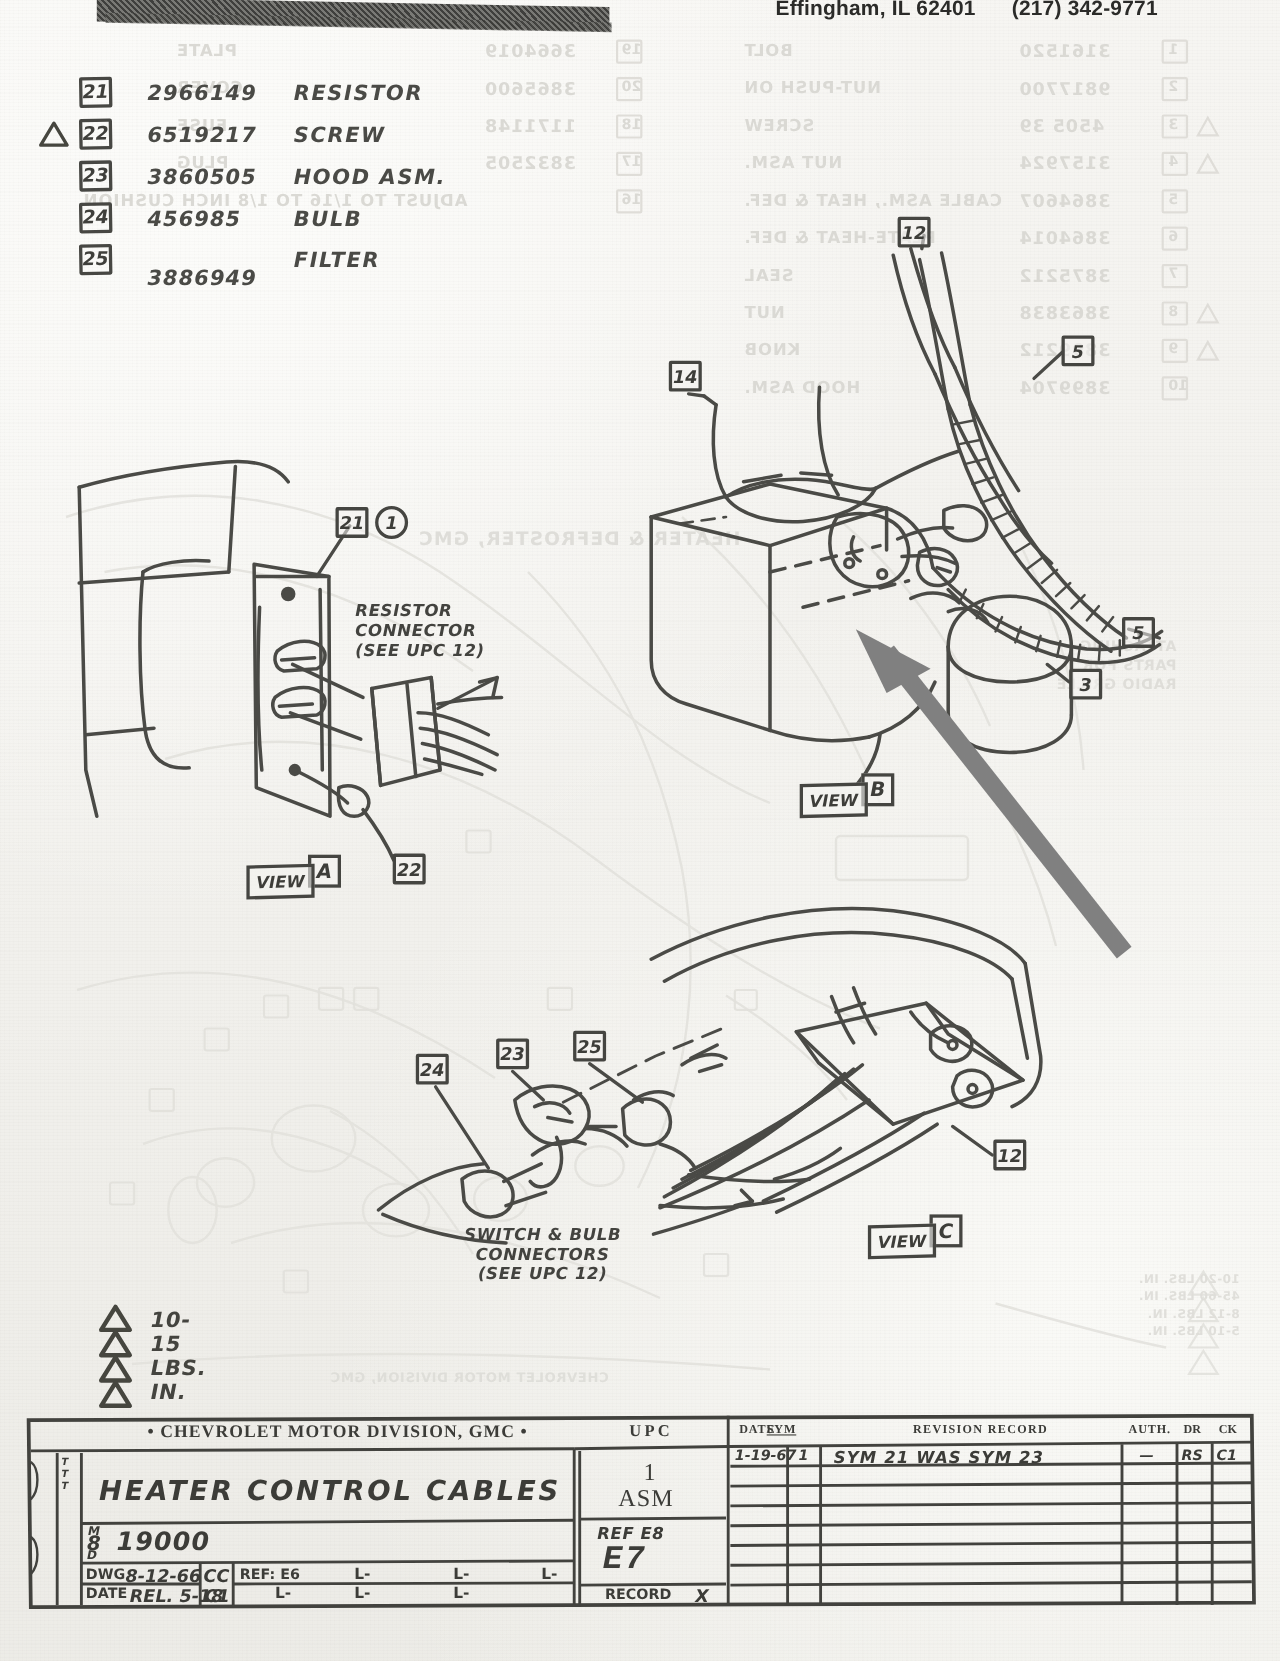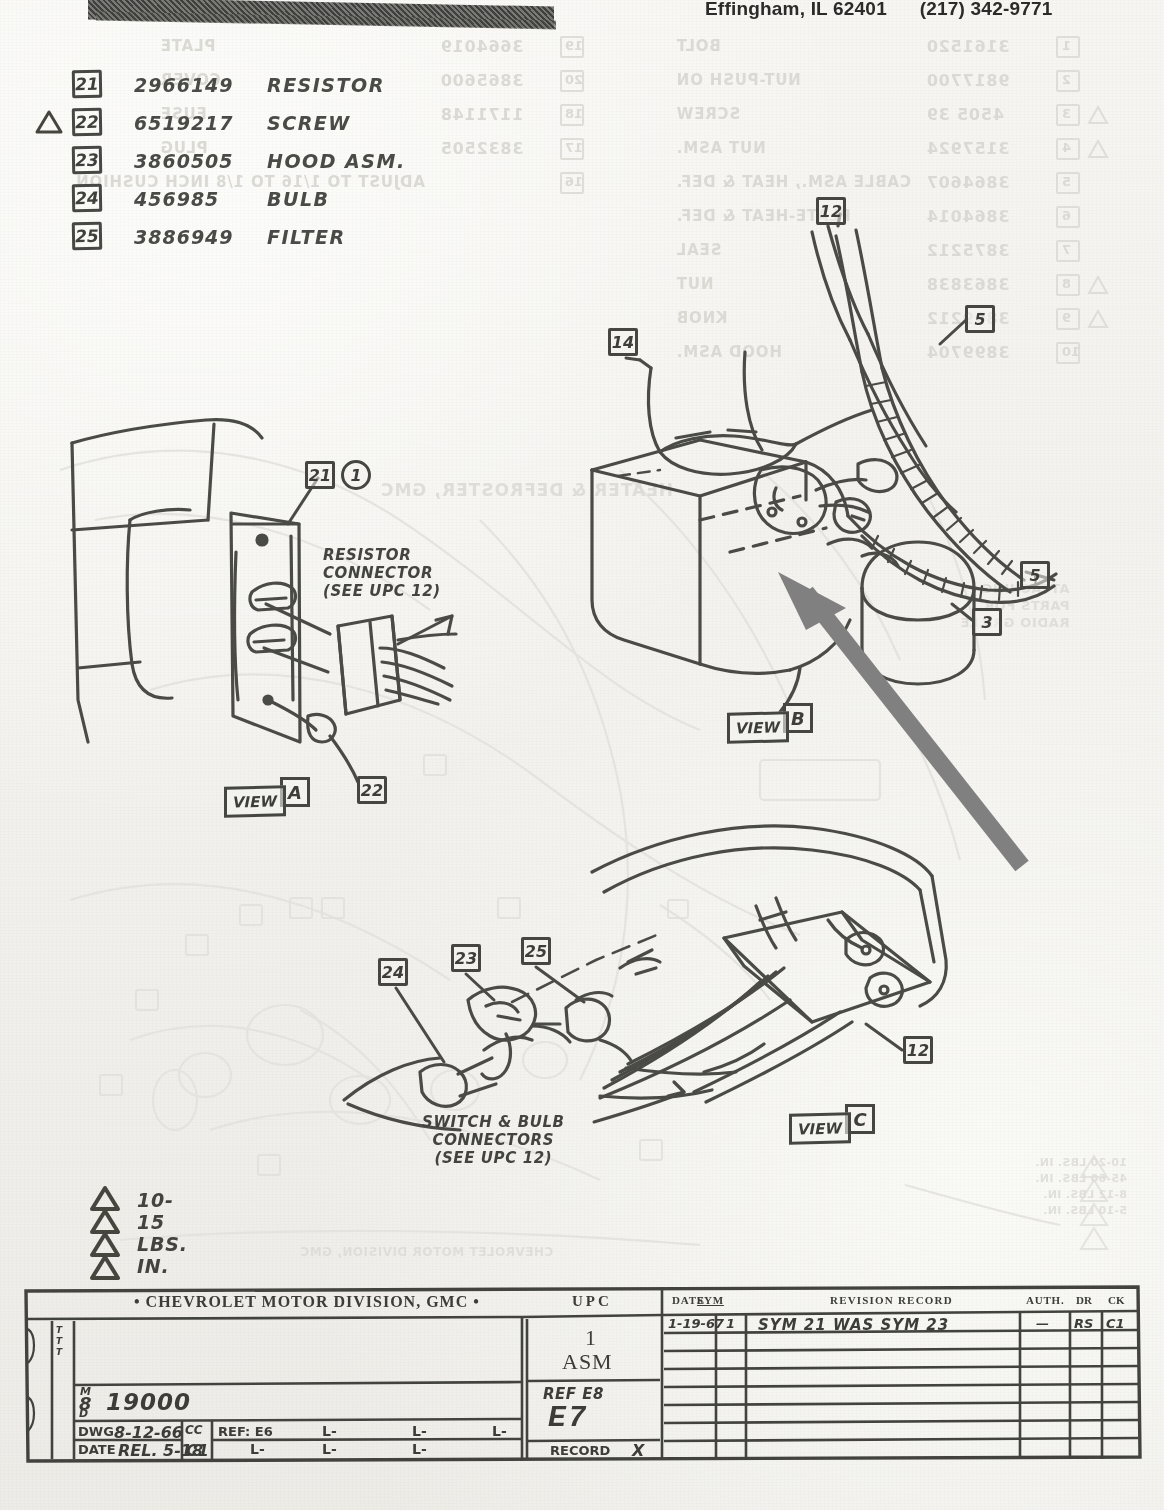--- a/index.html
+++ b/index.html
@@ -332,21 +332,21 @@
       <div class="part-num ink" style="position: absolute;">3860505</div>
       <div class="part-desc ink" style="position: absolute;">HOOD ASM.</div>
     </div>
     <div class="part-row">
       <div class="sym-box">24</div>
       <div class="part-num ink" style="position: absolute;">456985</div>
       <div class="part-desc ink" style="position: absolute;">BULB</div>
     </div>
     <div class="part-row">
       <div class="sym-box">25</div>
-      <div class="part-num ink" style="position: absolute;">3886949</div>
+      <div class="part-num ink" style="position: absolute; margin-top: 16px;">3886949</div>
       <div class="part-desc ink" style="position: absolute;">FILTER</div>
     </div>
   </div>
 
 <svg class="layer" width="1164" height="1510" style="z-index:4;">
   <g stroke="#4a4a46" stroke-width="3.2" fill="none" stroke-linecap="round" stroke-linejoin="round">
 
     <path d="M72 443 L78 700 L88 742"></path>
     <path d="M72 443 C 110 432, 160 424, 206 420 C 232 418, 252 424, 262 438"></path>
     <path d="M72 530 L208 520"></path>
@@ -632,31 +632,32 @@
       <path d="M6 112 C 14 118, 14 138, 6 146" stroke-width="2.2"></path>
     </g>
   </svg>
 
   <div class="tb-text tb-print" style="left:112px; top:8px; font-size:16px; font-weight:700; letter-spacing:1px;">• CHEVROLET MOTOR DIVISION, GMC •</div>
 
   <div class="tb-text tb-hand" style="left:34px; top:40px; font-size:9px; line-height:11px; letter-spacing:0;">T
 T
 T</div>
 
+  <div class="tb-text tb-hand" style="left:68px; top:56px; font-size:25px; letter-spacing:2.5px;">HEATER CONTROL CABLES</div>
 
   <div class="tb-text tb-hand" style="left:58px; top:100px; font-size:11px;">M</div>
   <div class="tb-text tb-hand" style="left:57px; top:108px; font-size:18px;">8</div>
   <div class="tb-text tb-hand" style="left:57px; top:122px; font-size:11px;">D</div>
   <div class="tb-text tb-hand" style="left:84px; top:104px; font-size:23px; letter-spacing:1px;">19000</div>
 
   <div class="tb-text tb-hand" style="left:56px; top:139px; font-size:13px; font-style:normal;">DWG</div>
   <div class="tb-text tb-hand" style="left:92px; top:138px; font-size:16px;">8-12-66</div>
   <div class="tb-text tb-hand" style="left:56px; top:157px; font-size:13px; font-style:normal;">DATE</div>
   <div class="tb-text tb-hand" style="left:96px; top:156px; font-size:16px;">REL. 5-18</div>
-  <div class="tb-text tb-hand" style="left:163px; top:138px; font-size:12px;">CC</div>
+  <div class="tb-text tb-hand" style="left:163px; top:138px; font-size:16px;">CC</div>
   <div class="tb-text tb-hand" style="left:164px; top:156px; font-size:16px;">C1</div>
   <div class="tb-text tb-hand" style="left:196px; top:139px; font-size:13px; font-style:normal;">REF: E6</div>
   <div id="dash-cells">
       <div class="tb-text tb-hand" style="left: 300px; top: 138px; font-size: 14px; font-style: normal;">L-</div>
       <div class="tb-text tb-hand" style="left: 390px; top: 138px; font-size: 14px; font-style: normal;">L-</div>
       <div class="tb-text tb-hand" style="left: 300px; top: 156px; font-size: 14px; font-style: normal;">L-</div>
       <div class="tb-text tb-hand" style="left: 390px; top: 156px; font-size: 14px; font-style: normal;">L-</div>
       <div class="tb-text tb-hand" style="left: 228px; top: 156px; font-size: 14px; font-style: normal;">L-</div>
       <div class="tb-text tb-hand" style="left: 470px; top: 138px; font-size: 14px; font-style: normal;">L-</div>
     </div>

